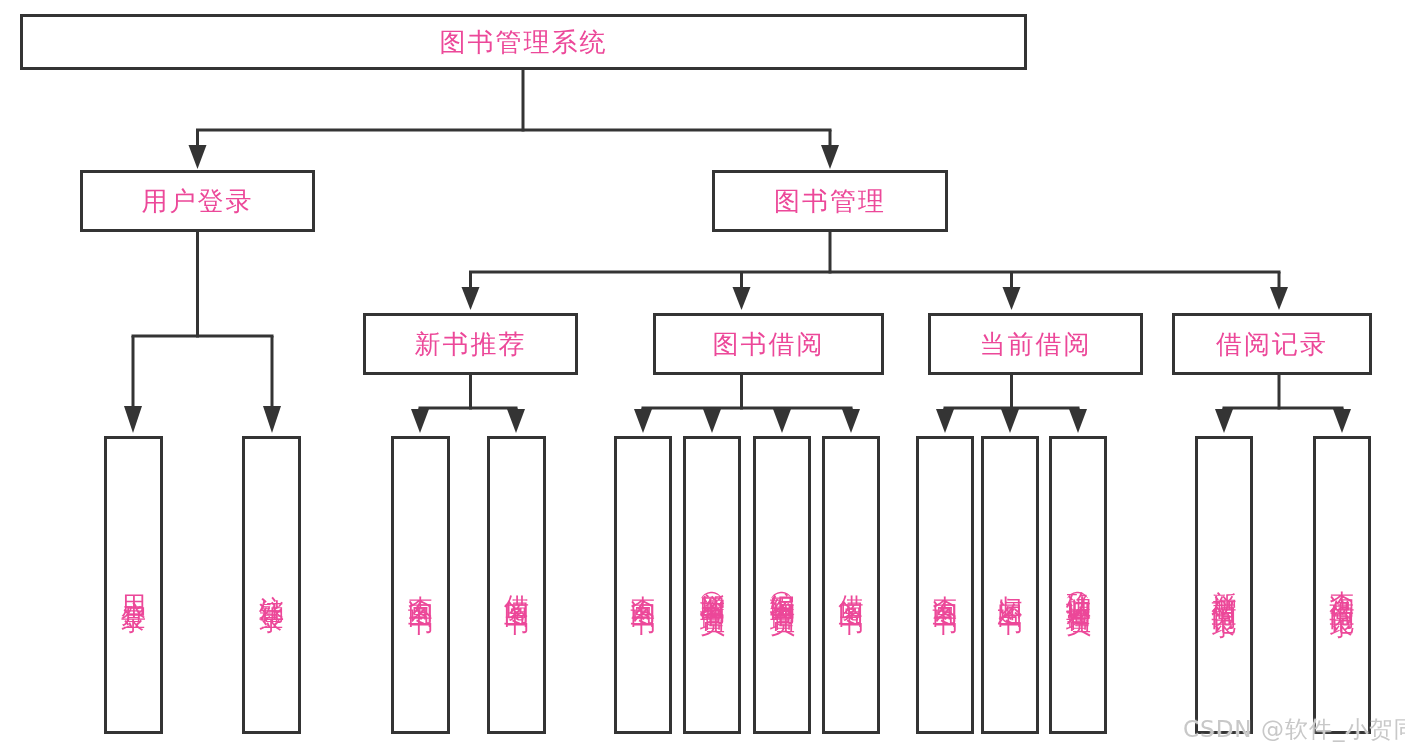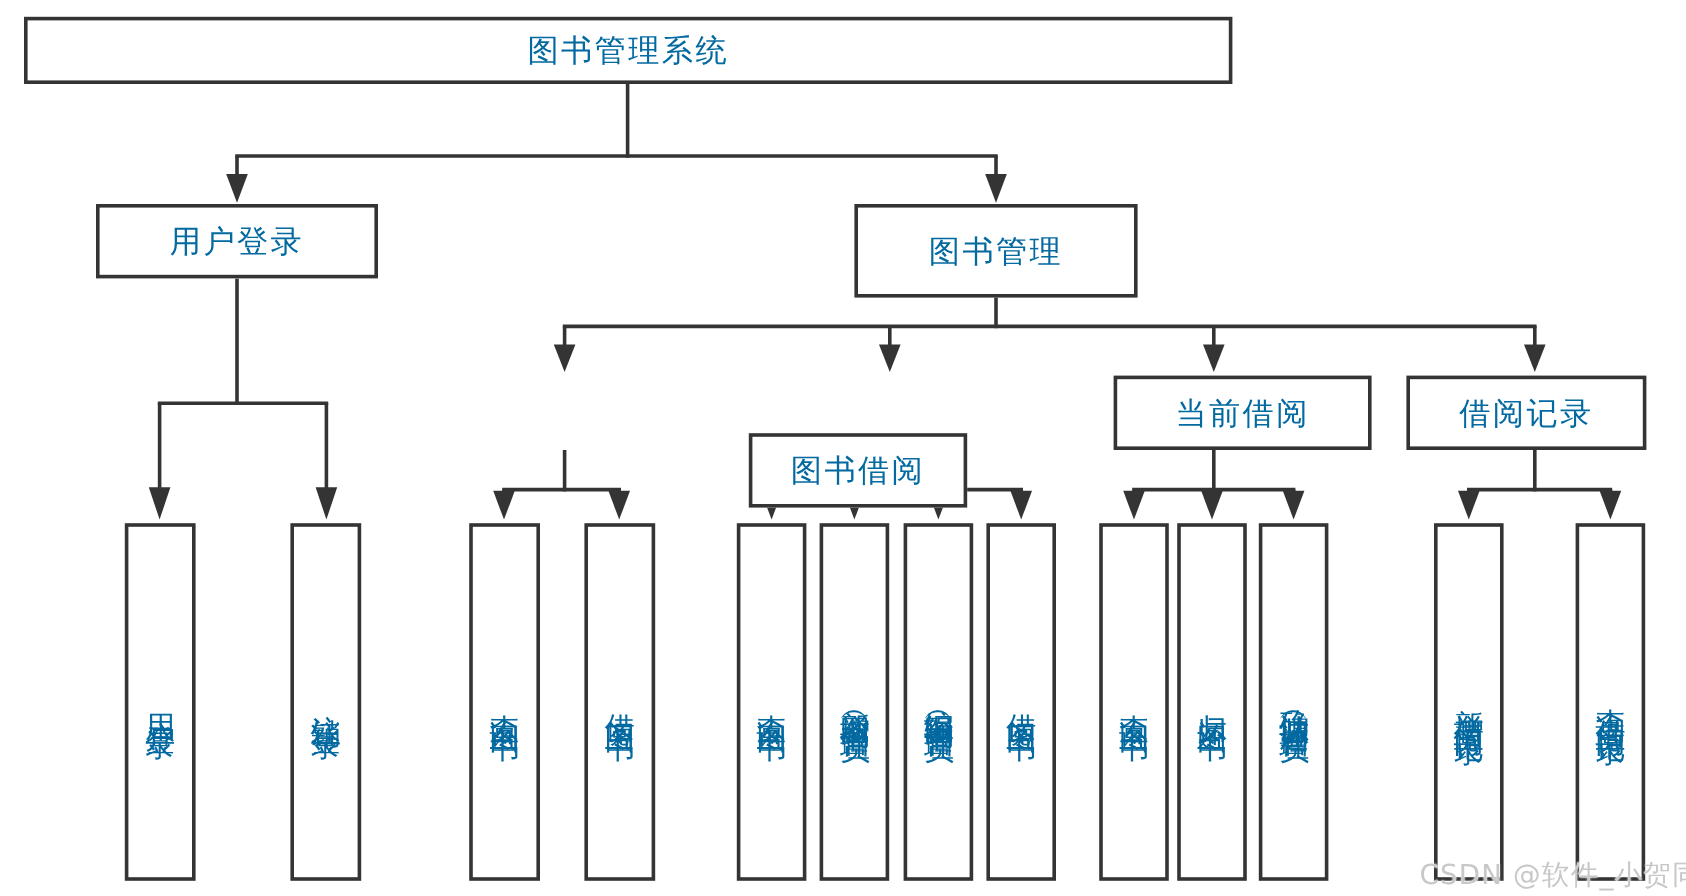--- a/index.html
+++ b/index.html
@@ -14,21 +14,21 @@
   }
   svg.wires {
     position: absolute;
     left: 0; top: 0;
     width: 1405px; height: 747px;
   }
   .node {
     position: absolute;
     background: #ffffff;
     border: 3px solid #343434;
-    color: #0369a1;
+    color: #ec4899;
     display: flex;
     align-items: center;
     justify-content: center;
     font-size: 26px;
     letter-spacing: 2px;
     text-align: center;
   }
   .vnode {
     writing-mode: vertical-rl;
     text-orientation: mixed;
@@ -114,23 +114,24 @@
     <line x1="1222.5" y1="408" x2="1343.5" y2="408"></line>
     <line x1="1224" y1="408" x2="1224" y2="414"></line>
     <polygon points="1215,409 1233,409 1224,433" stroke="none"></polygon>
     <line x1="1342" y1="408" x2="1342" y2="414"></line>
     <polygon points="1333,409 1351,409 1342,433" stroke="none"></polygon>
   </svg>
 
   <div class="node" style="left:20px; top:14px; width:1007px; height:56px;">图书管理系统</div>
 
   <div class="node" style="left:80px; top:170px; width:235px; height:62px;">用户登录</div>
-  <div class="node" style="left:712px; top:170px; width:236px; height:78px;">图书管理</div>
+  <div class="node" style="left:712px; top:170px; width:236px; height:62px;">图书管理</div>
 
-  <div class="node" style="left:624px; top:313px; width:182px; height:62px;margin-top:48px;">图书借阅</div>
+  <div class="node" style="left:363px; top:313px; width:215px; height:62px;">新书推荐</div>
+  <div class="node" style="left:653px; top:313px; width:231px; height:62px;">图书借阅</div>
   <div class="node" style="left:904px; top:313px; width:215px; height:62px;margin-left:24px;">当前借阅</div>
   <div class="node" style="left:1172px; top:313px; width:200px; height:62px;">借阅记录</div>
 
   <div class="node vnode" style="left:104px; top:436px; width:59px; height:298px;">用户登录</div>
   <div class="node vnode" style="left:242px; top:436px; width:59px; height:298px;">注销登录</div>
 
   <div class="node vnode" style="left:391px; top:436px; width:59px; height:298px;">查询图书</div>
   <div class="node vnode" style="left:487px; top:436px; width:59px; height:298px;">借阅图书</div>
 
   <div class="node vnode" style="left:614px; top:436px; width:58px; height:298px;">查询图书</div>

